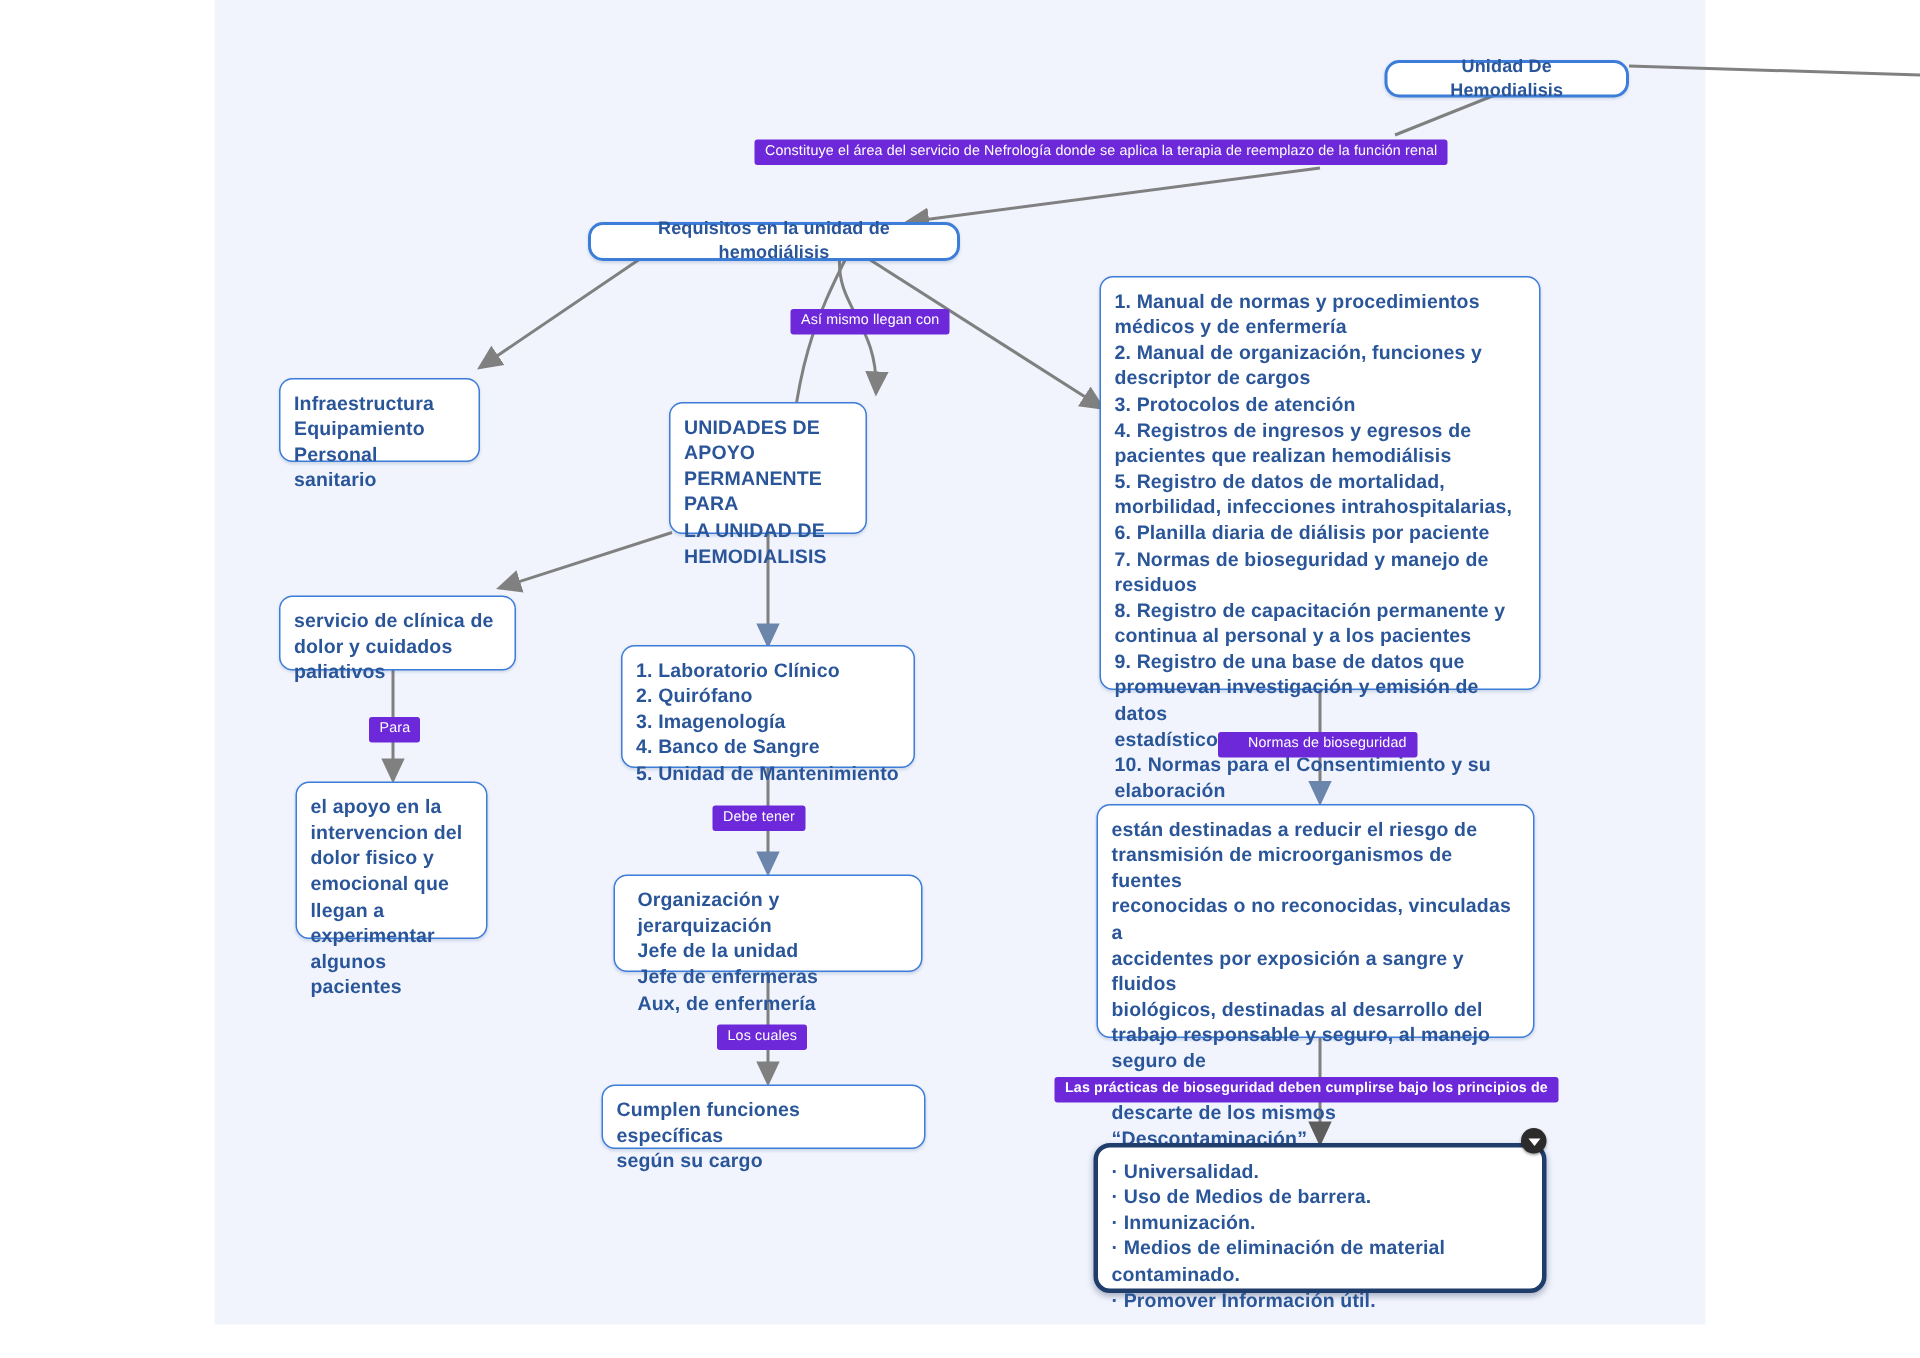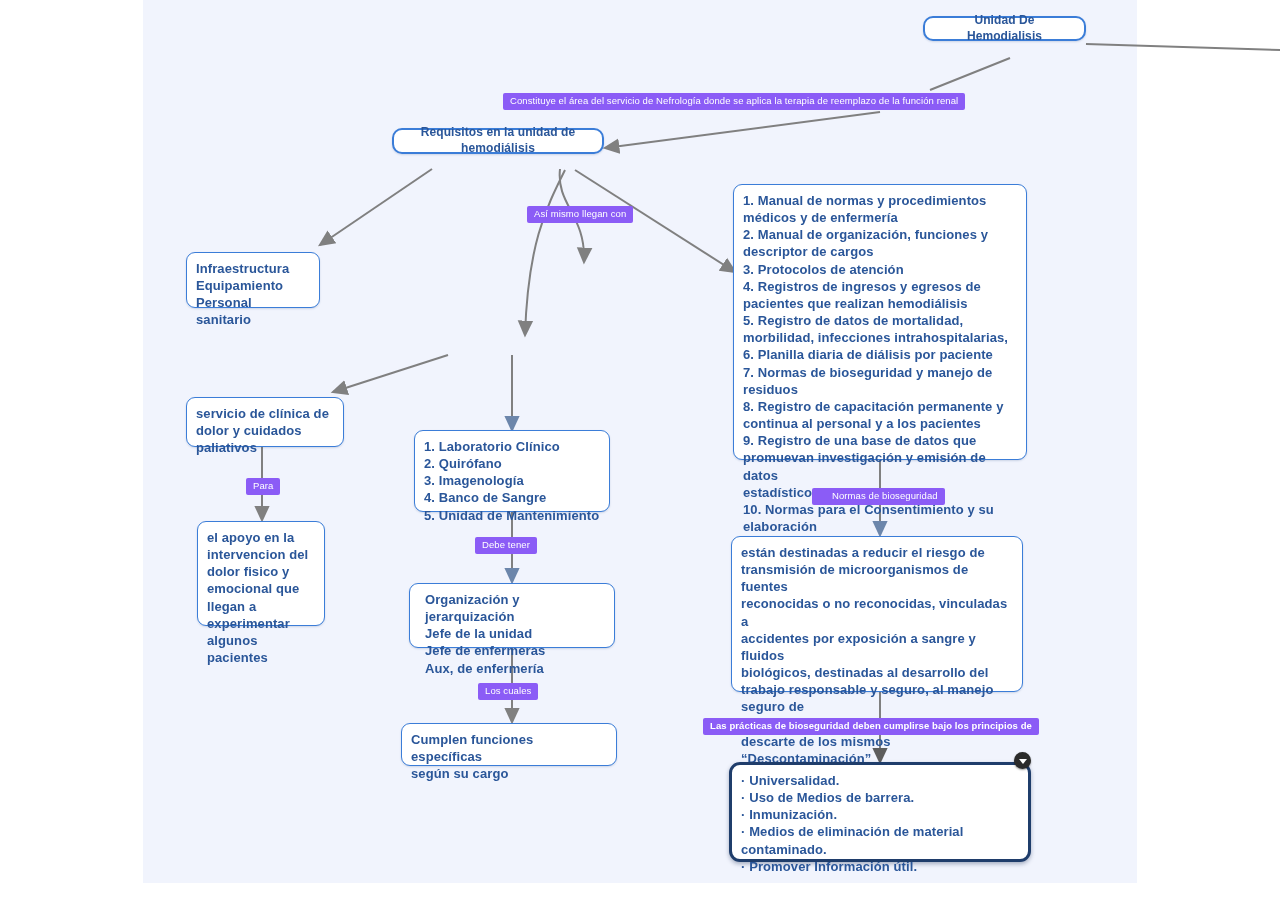--- a/index.html
+++ b/index.html
@@ -59,21 +59,21 @@
   }
   .node.selected {
     border: 3px solid #1f3d6b;
     border-radius: 11px;
     box-shadow: 0 2px 4px rgba(20,40,80,0.35);
   }
 
   
   .link-label {
     position: absolute;
-    background: #8b5cf6;
+    background: #6d28d9;
     color: #ffffff;
     font-size: 9.5px;
     font-weight: normal;
     line-height: 1.1;
     padding: 3px 7px 4px 7px;
     border-radius: 2px;
     white-space: nowrap;
     letter-spacing: 0.1px;
     text-align: center;
   }
@@ -142,28 +142,33 @@
       <path d="M512,512 L512,582" marker-end="url(#arrowBlue)"></path>
 
       <path d="M512,648 L512,722" marker-end="url(#arrowGrey)"></path>
 
       <path d="M880,460 L880,535" marker-end="url(#arrowBlue)"></path>
 
       <path d="M880,692 L880,762" marker-end="url(#arrowDark)"></path>
     </g>
   </svg>
 
-  <div class="node title-node" style="left:923px; top:16px; width:163px; height:25px;">Unidad De Hemodialisis</div>
-
-  <div class="node title-node" style="left:392px; top:128px; width:212px; height:26px;">Requisitos en la unidad de hemodiálisis</div>
+  <div class="node title-node" style="left:923px; top:40px; width:163px; height:25px;">Unidad De Hemodialisis</div>
+
+  <div class="node title-node" style="left:392px; top:148px; width:248px; height:26px;">Requisitos en la unidad de hemodiálisis</div>
 
   <div class="node" style="left:186px; top:252px; width:134px; height:56px;">Infraestructura
 Equipamiento
 Personal sanitario</div>
 
+  <div class="node" style="left:446px; top:268px; width:132px; height:88px;">UNIDADES DE
+APOYO
+PERMANENTE PARA
+LA UNIDAD DE
+HEMODIALISIS</div>
 
   <div class="node" style="left:733px; top:184px; width:294px; height:276px;">1. Manual de normas y procedimientos
 médicos y de enfermería
 2. Manual de organización, funciones y
 descriptor de cargos
 3. Protocolos de atención
 4. Registros de ingresos y egresos de
 pacientes que realizan hemodiálisis
 5. Registro de datos de mortalidad,
 morbilidad, infecciones intrahospitalarias,

